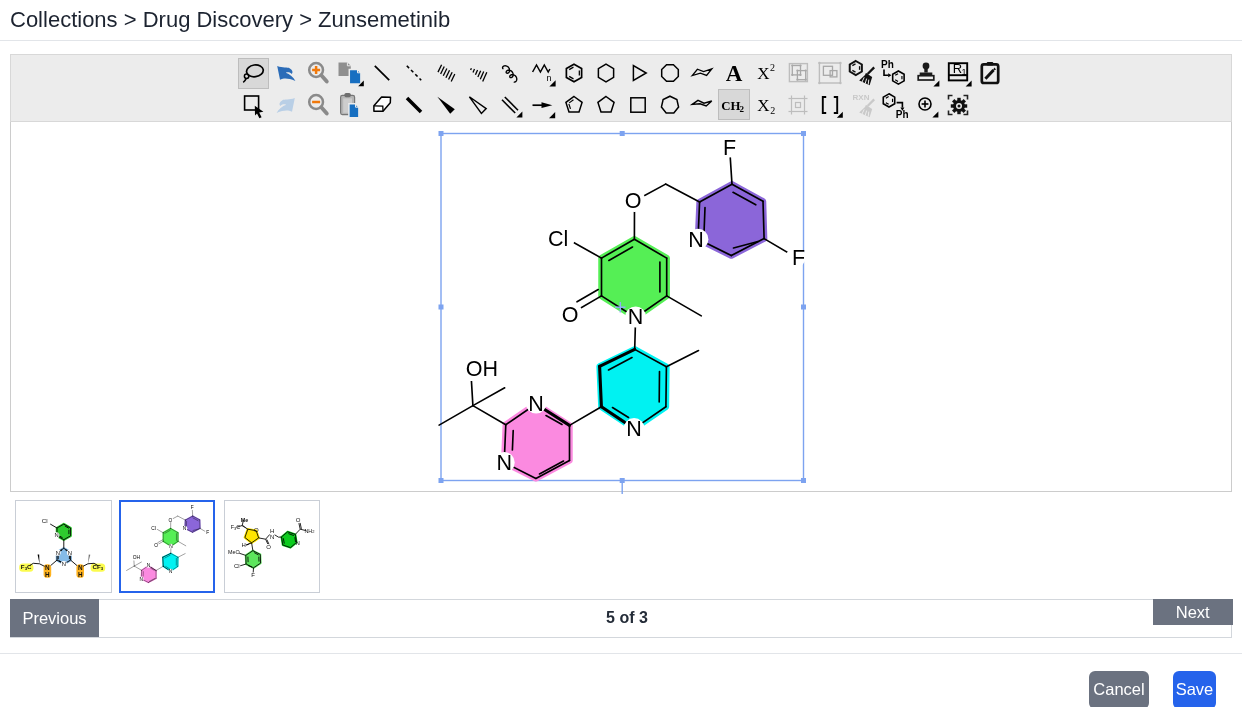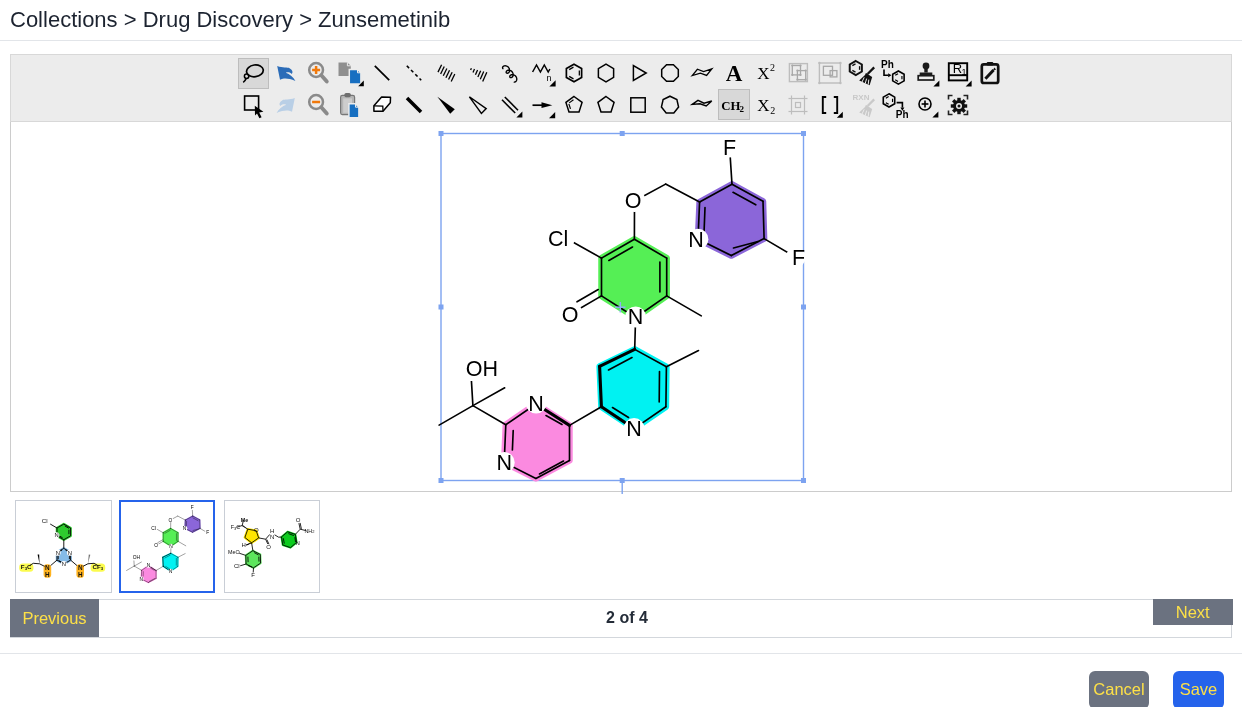--- a/index.html
+++ b/index.html
@@ -1,18 +1,18 @@
 <!DOCTYPE html>
 <html><head>
 <meta charset="utf-8">
 <style>
   html,body{margin:0;padding:0;}
   body{width:1242px;height:707px;background:#fff;font-family:"Liberation Sans",sans-serif;position:relative;overflow:hidden;}
   .abs{position:absolute;}
-  .btn{position:absolute;background:#6b7280;color:#fde047;display:flex;align-items:center;justify-content:center;font-size:16.5px;}
+  .btn{position:absolute;background:#6b7280;color:#ffffff;display:flex;align-items:center;justify-content:center;font-size:16.5px;}
 </style>
 </head>
 <body>
 
   <div class="abs" style="left:10px;top:6.5px;font-size:22px;color:#1c2330;">Collections &gt; Drug Discovery &gt; Zunsemetinib</div>
   <div class="abs" style="left:0;top:40px;width:1242px;height:1px;background:#e2e5e9;"></div>
 
   <div class="abs" style="left:10px;top:54px;width:1222px;height:68px;background:#ececec;border:1px solid #d8d8d8;box-sizing:border-box;"></div>
 
   <div class="abs" style="left:238px;top:57.5px;width:31px;height:31px;background:#d8d8d8;border:1px solid #bdbdbd;box-sizing:border-box;"></div>
@@ -561,18 +561,18 @@
 <text x="72.6" y="43.6" font-size="6">N</text>
 <text x="73.2" y="20.6" font-size="6">O</text>
 <text x="84.4" y="31.6">NH<tspan font-size="4" dy="0.8">2</tspan></text>
 </g>
 </g>
 </svg></div>
 
   <div class="abs" style="left:10px;top:598.5px;width:1222px;height:39px;border:1px solid #d3d7dc;box-sizing:border-box;"></div>
   <div class="btn" style="left:10px;top:599px;width:89px;height:38px;">Previous</div>
   <div class="btn" style="left:1153px;top:599px;width:79.5px;height:26px;">Next</div>
-  <div class="abs" style="left:99px;top:609px;width:1056px;text-align:center;font-size:16px;font-weight:bold;color:#242c38;">2 of 4</div>
+  <div class="abs" style="left:99px;top:609px;width:1056px;text-align:center;font-size:16px;font-weight:bold;color:#242c38;">5 of 3</div>
 
   <div class="abs" style="left:0;top:652.5px;width:1242px;height:1px;background:#e2e5e9;"></div>
 
   <div class="btn" style="left:1089px;top:670.5px;width:60px;height:38px;border-radius:6px;">Cancel</div>
-  <div class="btn" style="left:1173px;top:670.5px;width:51px;height:38px;border-radius:6px;background:#2563eb;">Save</div>
+  <div class="btn" style="left:1173px;top:670.5px;width:43px;height:38px;border-radius:6px;background:#2563eb;">Save</div>
 
 </body></html>

